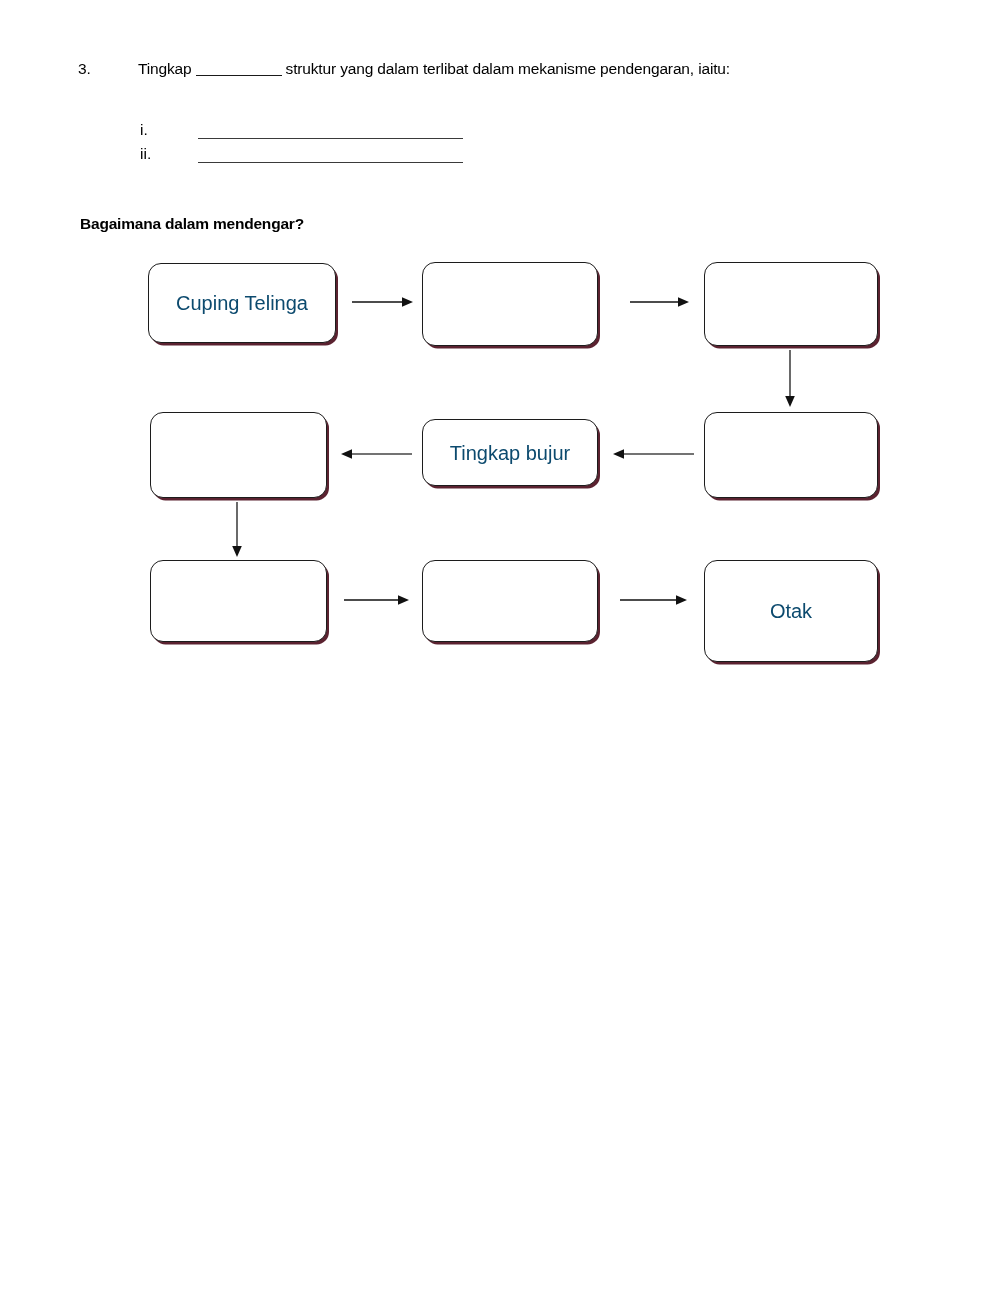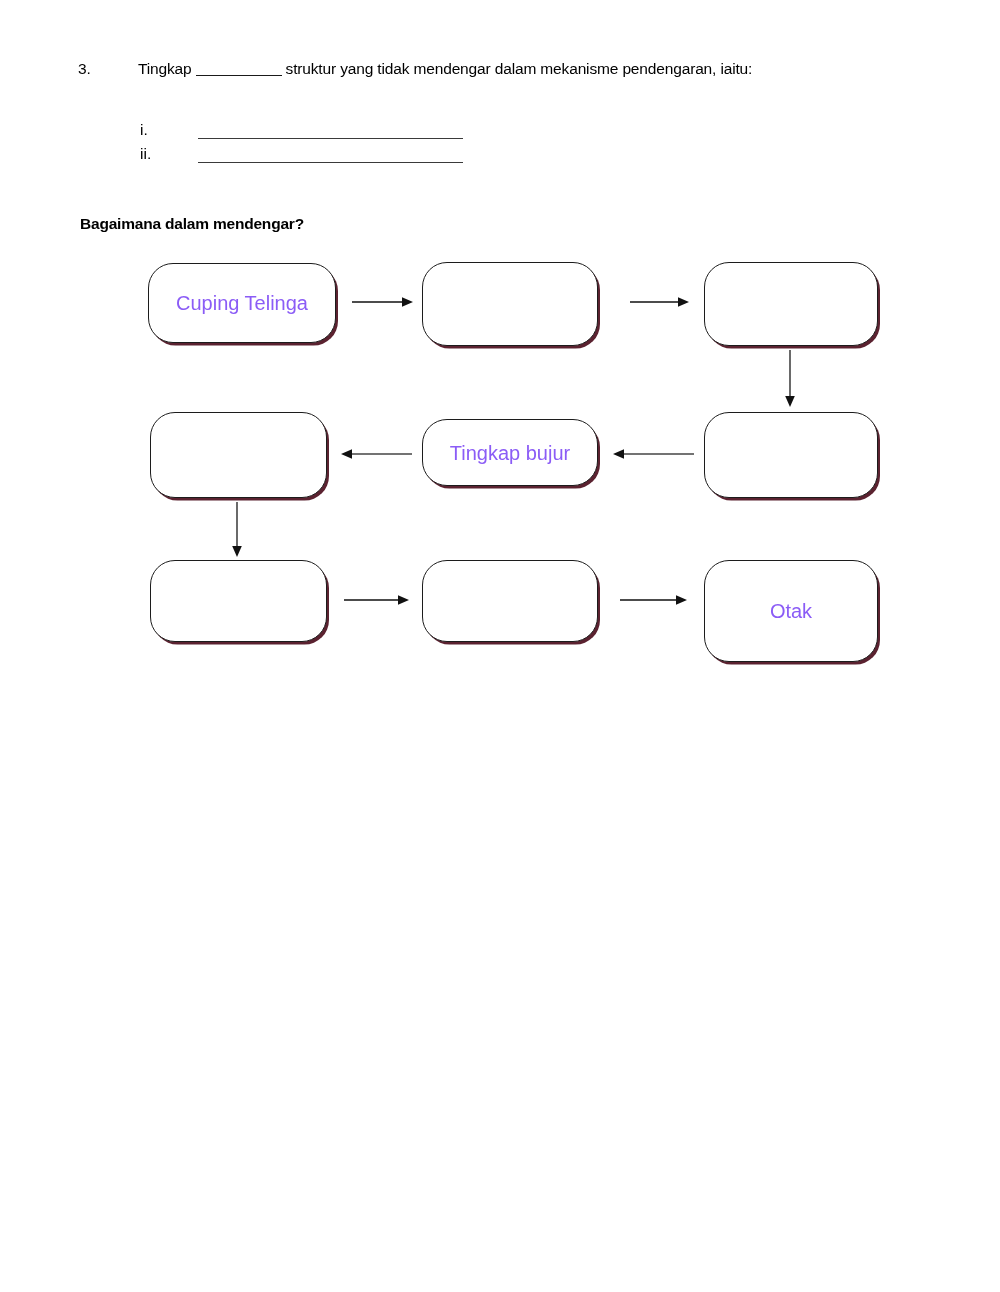--- a/index.html
+++ b/index.html
@@ -89,45 +89,45 @@
     top: 0;
     width: 1000px;
     height: 1292px;
   }
 
   .node {
     position: absolute;
     box-sizing: border-box;
     background: #ffffff;
     border: 1.6px solid #1c1c1c;
-    border-radius: 25px;
+    border-radius: 13px;
     display: flex;
     align-items: center;
     justify-content: center;
     font-size: 20px;
-    color: #8b5cf6;
+    color: #0c4a6e;
     line-height: 1.2;
     box-shadow: 2.5px 3px 0 -0.5px #5b2230;
     z-index: 2;
   }
 
   .arrow {
     position: absolute;
     z-index: 1;
   }
   .arrow svg { display: block; overflow: visible; }
 </style>
 </head>
 <body>
 
 <div class="page">
 
   <div class="question-row">
     <span class="q-number">3.</span>
-    <span class="q-text"><span>Tingkap</span><span class="q-blank"></span><span>struktur yang tidak mendengar dalam mekanisme pendengaran, iaitu:</span></span>
+    <span class="q-text"><span>Tingkap</span><span class="q-blank"></span><span>struktur yang dalam terlibat dalam mekanisme pendengaran, iaitu:</span></span>
   </div>
 
   <div class="subitems">
     <div class="subitem">
       <span class="si-label">i.</span>
       <span class="si-line"></span>
     </div>
     <div class="subitem">
       <span class="si-label">ii.</span>
       <span class="si-line"></span>

